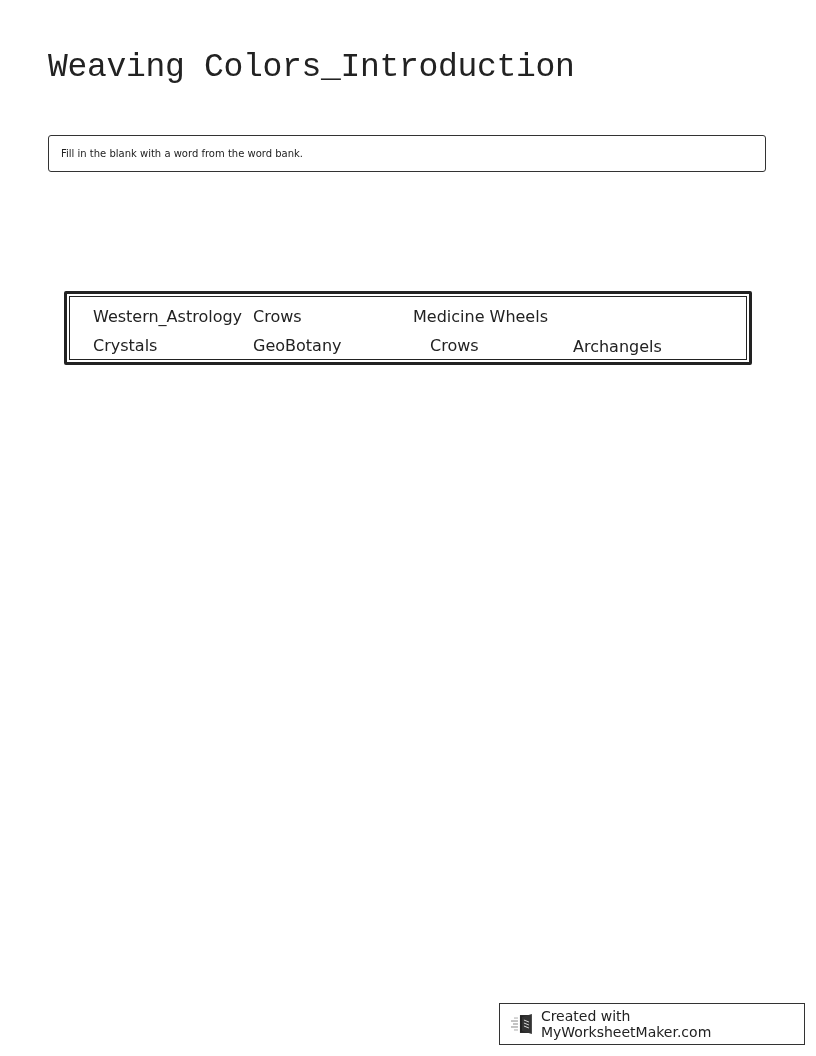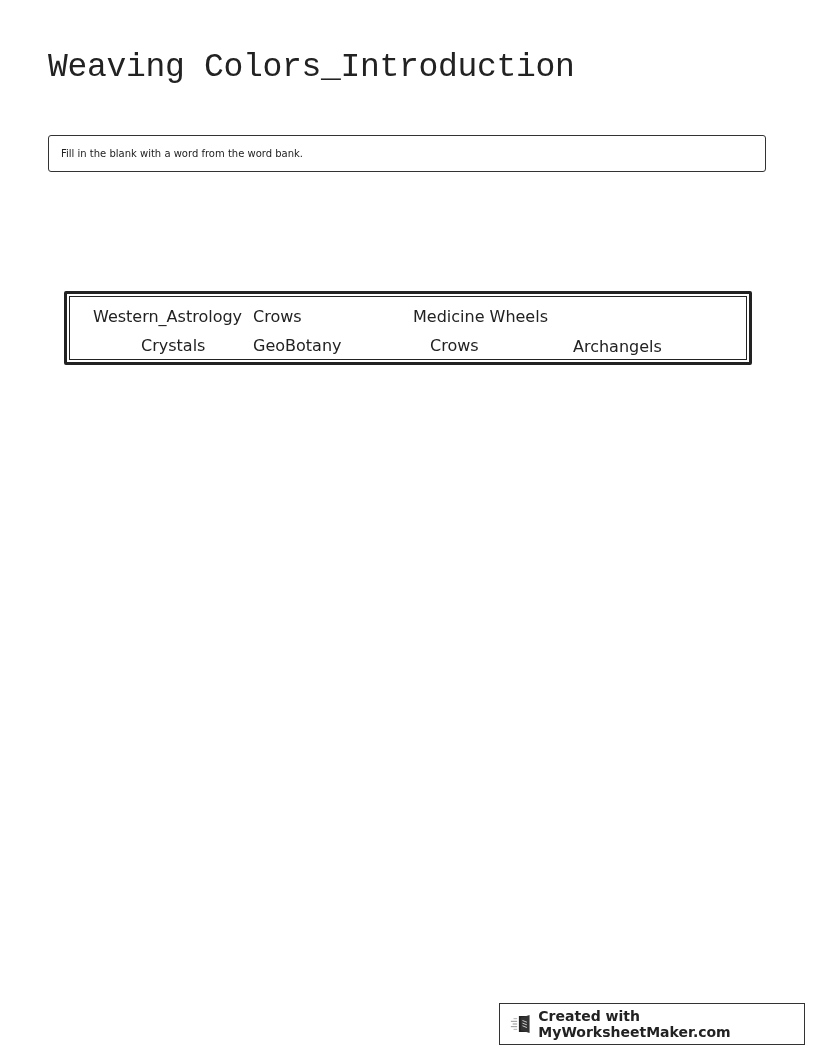--- a/index.html
+++ b/index.html
@@ -73,42 +73,41 @@
       top: 1003px;
       width: 306px;
       height: 42px;
       box-sizing: border-box;
       border: 1px solid #333333;
       display: flex;
       align-items: center;
       padding-left: 10px;
       font-size: 14px;
       color: #222222;
-      font-weight: bold;
     }
     .footer-badge svg {
       margin-right: 7px;
     }
   </style>
 </head>
 <body>
 
 <h1 class="title">Weaving Colors_Introduction</h1>
 
 <div class="instructions">
   <span>Fill in the blank with a word from the word bank.</span>
 </div>
 
 <div class="wordbank">
   <div class="wordbank-inner">
     <span class="word" style="left:23px; top:10px;">Western_Astrology</span>
     <span class="word" style="left:183px; top:10px;">Crows</span>
     <span class="word" style="left:343px; top:10px;">Medicine Wheels</span>
     <span class="word" style="left:503px; top:4px;margin-top:36px;">Archangels</span>
-    <span class="word" style="left:23px; top:39px;margin-left:48px;">Crystals</span>
+    <span class="word" style="left:23px; top:39px;">Crystals</span>
     <span class="word" style="left:183px; top:39px;">GeoBotany</span>
     <span class="word" style="left:360px; top:39px;">Crows</span>
   </div>
 </div>
 
 <div class="footer-badge">
   <svg width="24" height="22" viewBox="0 0 24 22">
     <line x1="1" y1="8" x2="8" y2="8" stroke="#888" stroke-width="1"></line>
     <line x1="3" y1="11" x2="8" y2="11" stroke="#888" stroke-width="1"></line>
     <line x1="1" y1="14" x2="8" y2="14" stroke="#888" stroke-width="1"></line>

